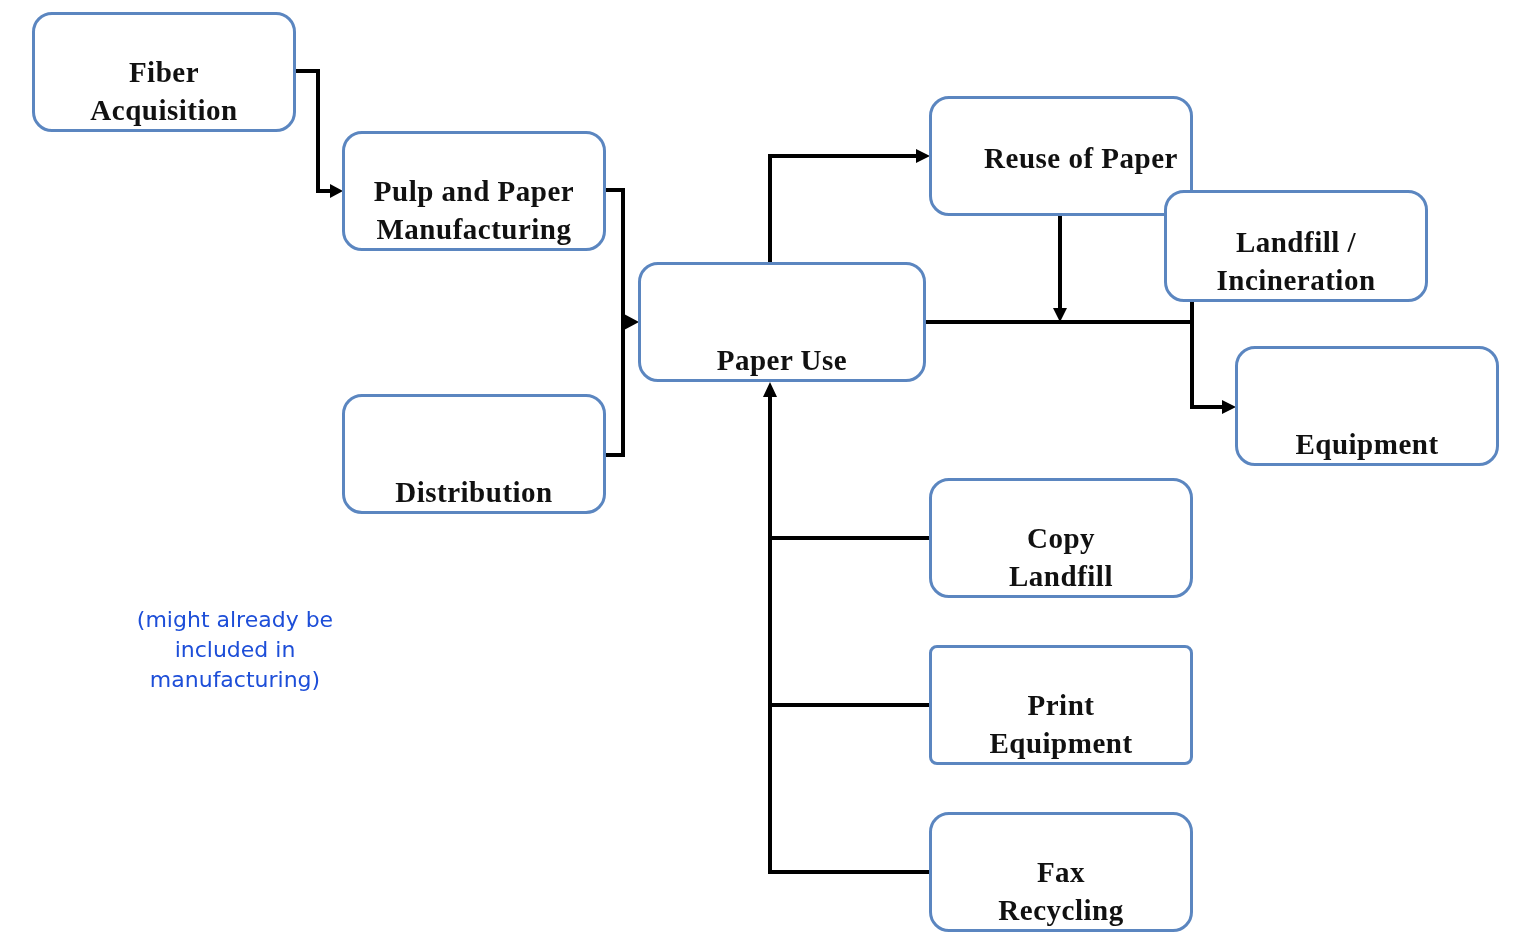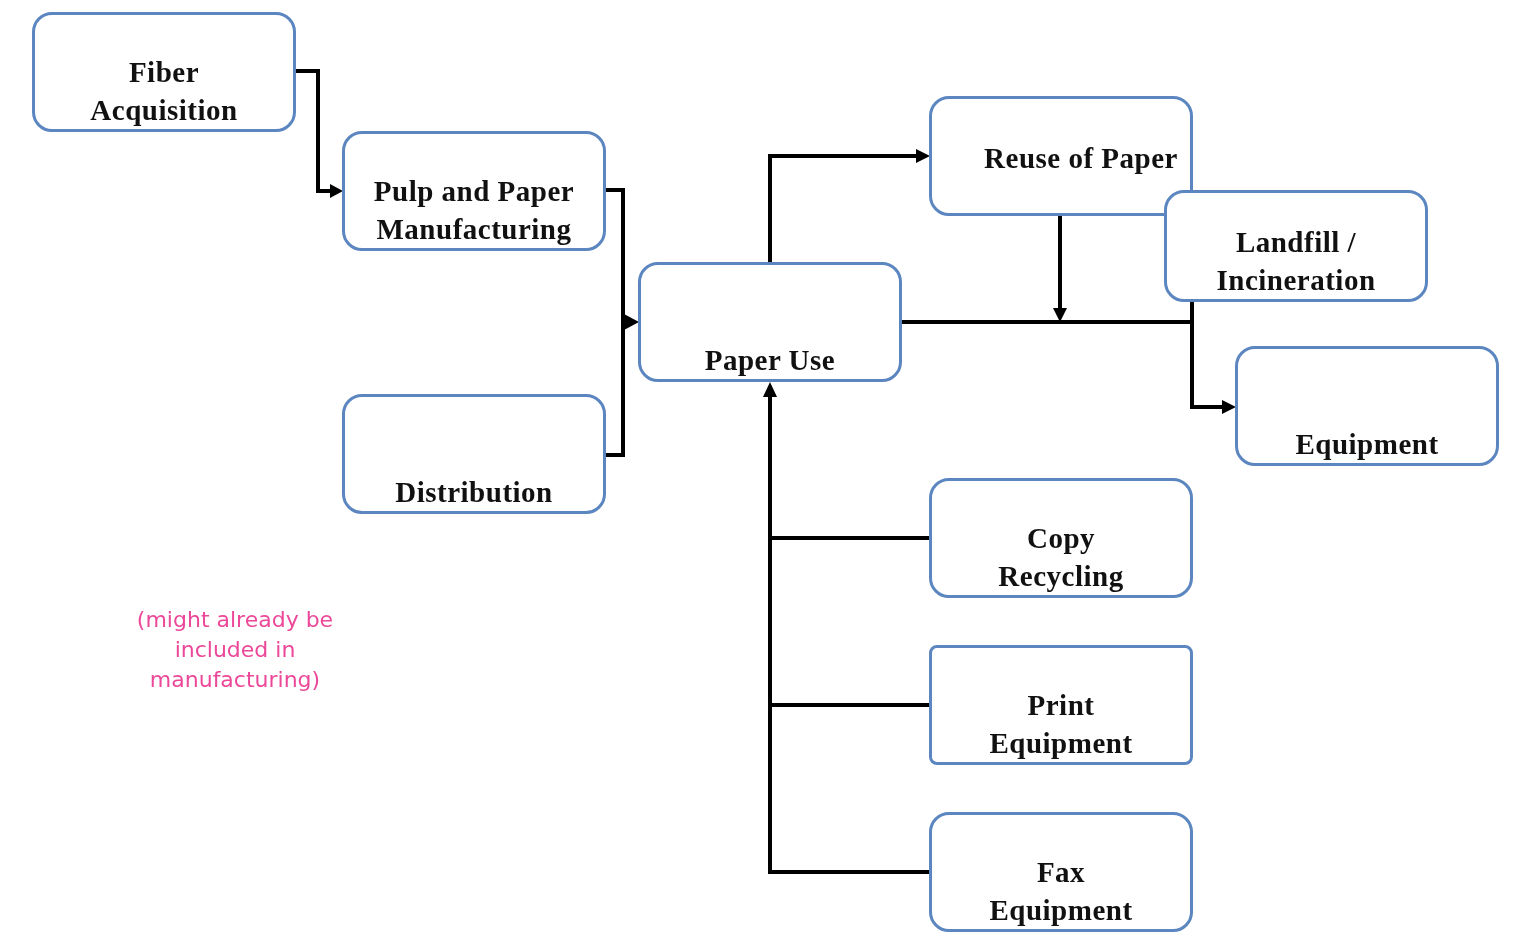--- a/index.html
+++ b/index.html
@@ -31,21 +31,21 @@
     line-height: 38px;
     color: #111111;
     letter-spacing: 0.5px;
   }
   .node span { display: block; white-space: pre-line; }
   .note {
     position: absolute;
     font-family: "DejaVu Sans", sans-serif;
     font-size: 22px;
     line-height: 30px;
-    color: #ec4899;
+    color: #1d4ed8;
     text-align: center;
     white-space: pre-line;
   }
   .line { stroke: #000000; stroke-width: 4; fill: none; }
   .arrowhead { fill: #000000; }
 </style>
 </head>
 <body>
 
 <div id="canvas">
@@ -85,49 +85,49 @@
 
   <div class="node" style="left:342px; top:394px; width:264px; height:120px;">
     <span>Distribution</span>
   </div>
 
   <div class="node" style="left:342px; top:131px; width:264px; height:120px;">
     <span>Pulp and Paper
 Manufacturing</span>
   </div>
 
-  <div class="node" style="left:638px; top:262px; width:264px; height:120px;">
+  <div class="node" style="left:638px; top:262px; width:288px; height:120px;">
     <span>Paper Use</span>
   </div>
 
   <div class="node" style="left:929px; top:96px; width:264px; height:120px; align-items:flex-start; padding-top:40px;padding-left:40px;">
     <span>Reuse of Paper</span>
   </div>
 
   <div class="node" style="left:1164px; top:190px; width:264px; height:112px;">
     <span>Landfill /
 Incineration</span>
   </div>
 
   <div class="node" style="left:1235px; top:346px; width:264px; height:120px;">
     <span>Equipment</span>
   </div>
 
   <div class="node" style="left:929px; top:478px; width:264px; height:120px;">
     <span>Copy
-Recycling</span>
+Landfill</span>
   </div>
 
   <div class="node" style="left:929px; top:645px; width:264px; height:120px;border-radius:8px;">
     <span>Print
 Equipment</span>
   </div>
 
   <div class="node" style="left:929px; top:812px; width:264px; height:120px;">
     <span>Fax
-Equipment</span>
+Recycling</span>
   </div>
 
   <div class="note" style="left:104px; top:605px; width:262px;">(might already be
 included in
 manufacturing)</div>
 
 </div>
 
 </body></html>

